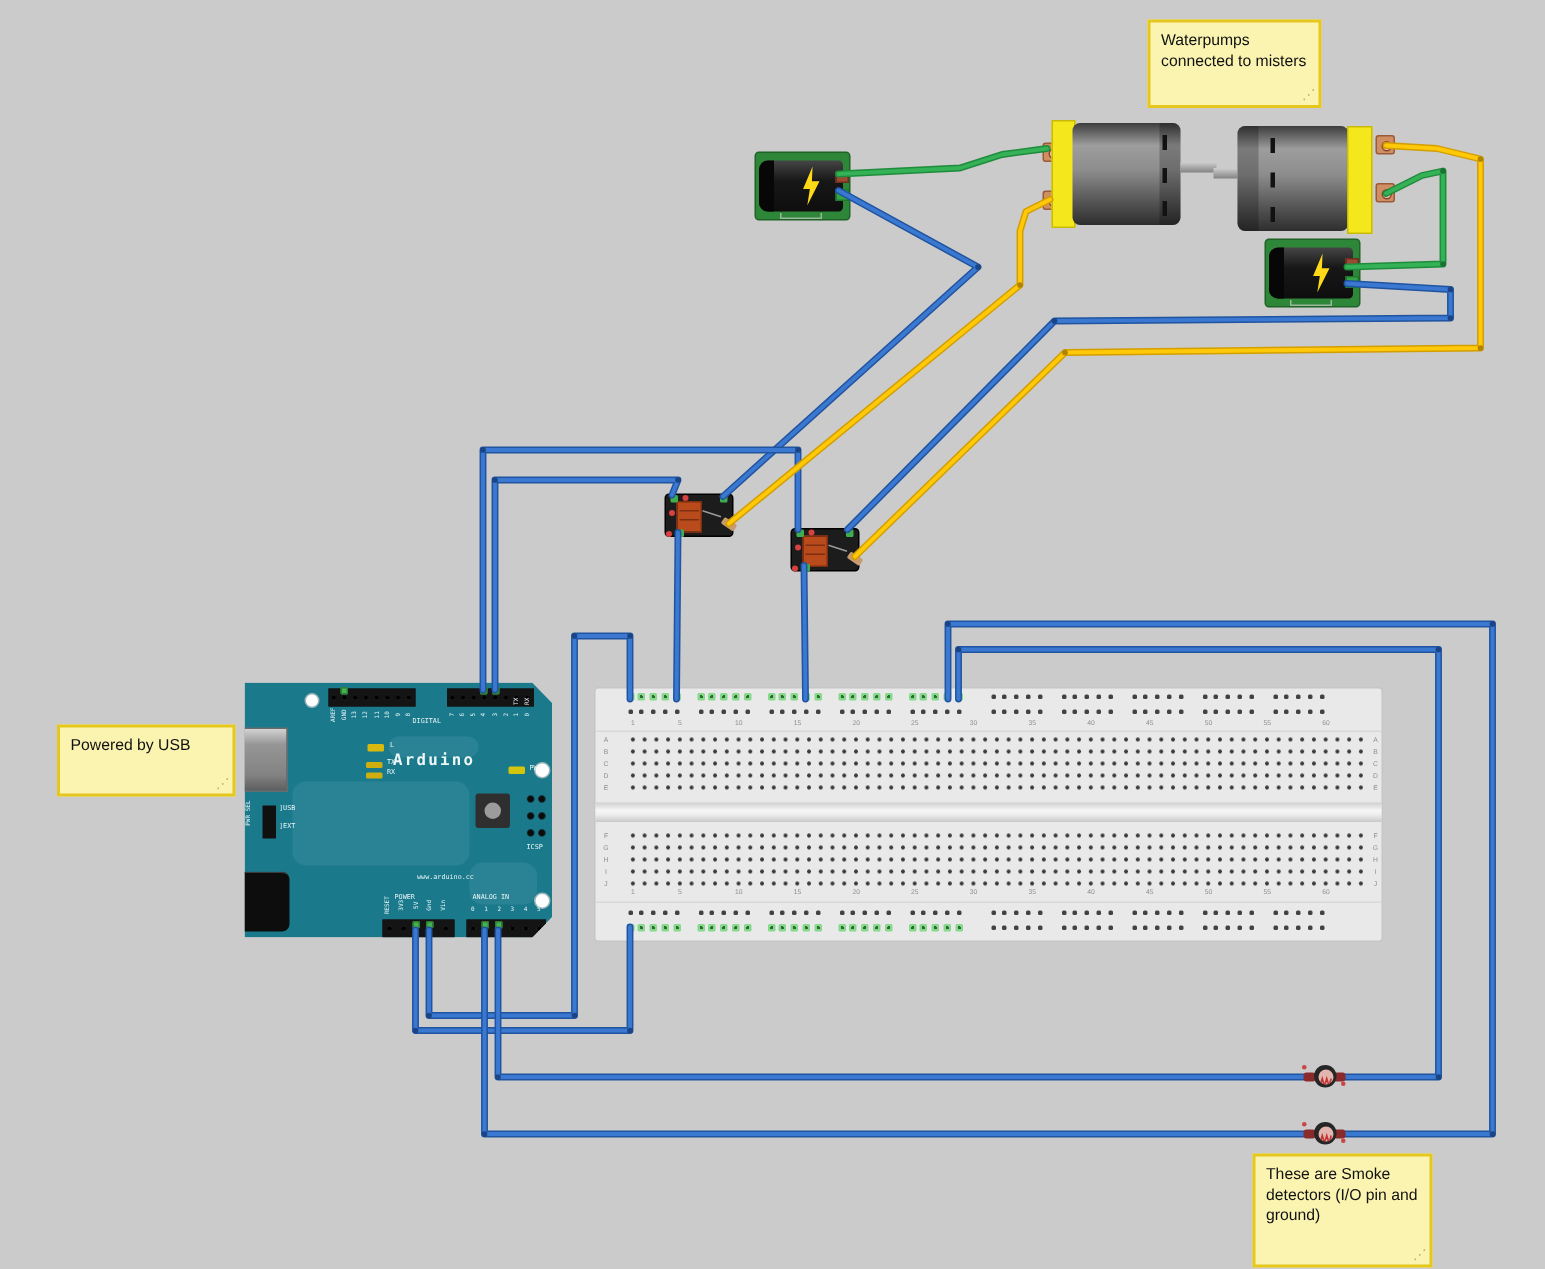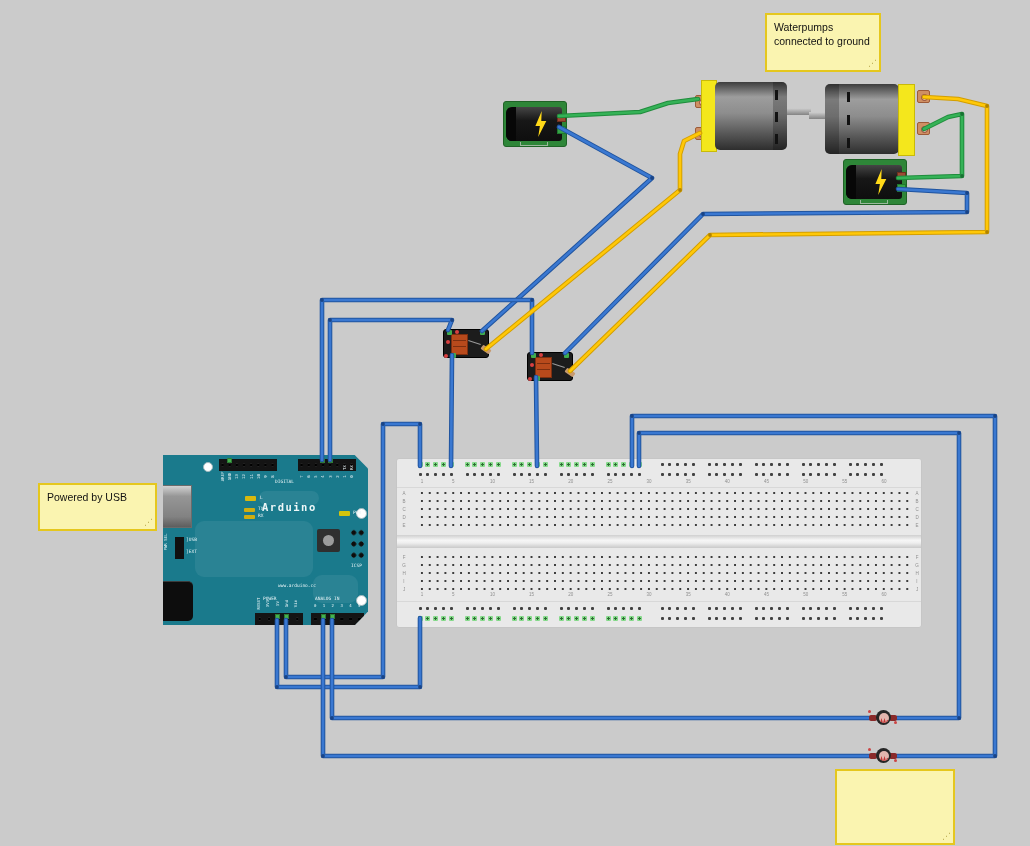--- a/index.html
+++ b/index.html
@@ -605,24 +605,25 @@
     <div class="dot" style="left:25px;top:11px"></div>
     <div class="body"></div>
     <div class="face">
       <svg width="10" height="10">
           <polyline points="1,8 2.5,3 4,8 5.5,3 7,8 8.5,3" fill="none" stroke="#c23737" stroke-width="1.1"></polyline>
         </svg>
     </div>
   </div>
 
   <div class="note" id="note1">
-    <span>Waterpumps connected to ground</span>
+    <span>Waterpumps connected to misters</span>
     <span class="rsz">⋰</span>
   </div>
   <div class="note" id="note2">
     <span>Powered by USB</span>
     <span class="rsz">⋰</span>
   </div>
   <div class="note" id="note3">
+    <span>These are Smoke detectors (I/O pin and ground)</span>
     <span class="rsz">⋰</span>
   </div>
 
 </div>
 
 </body></html>

